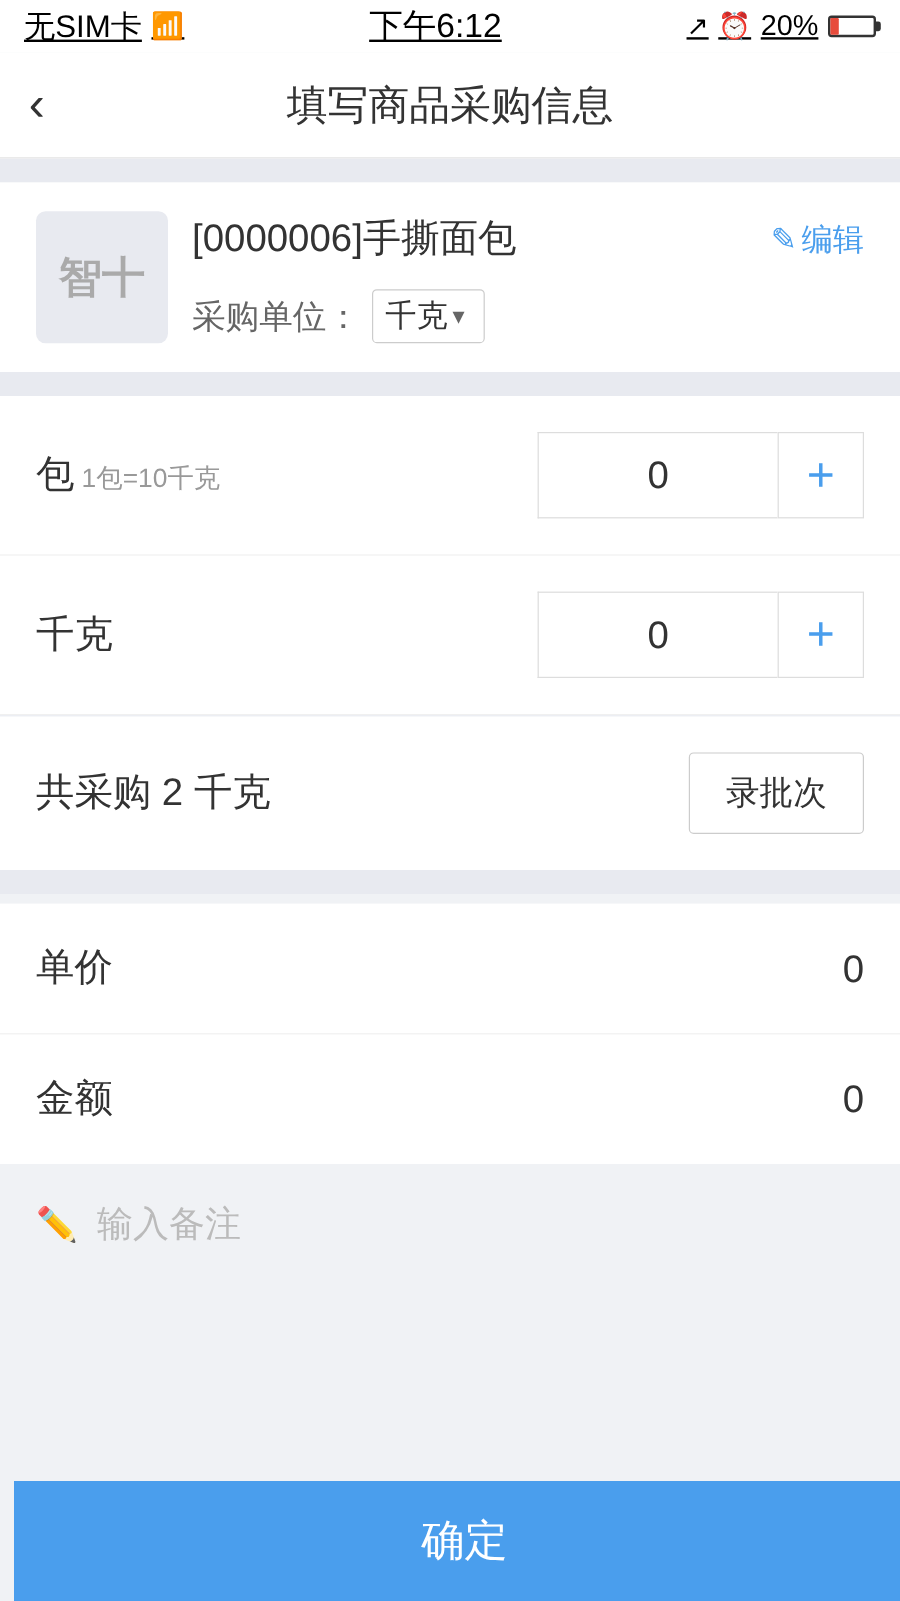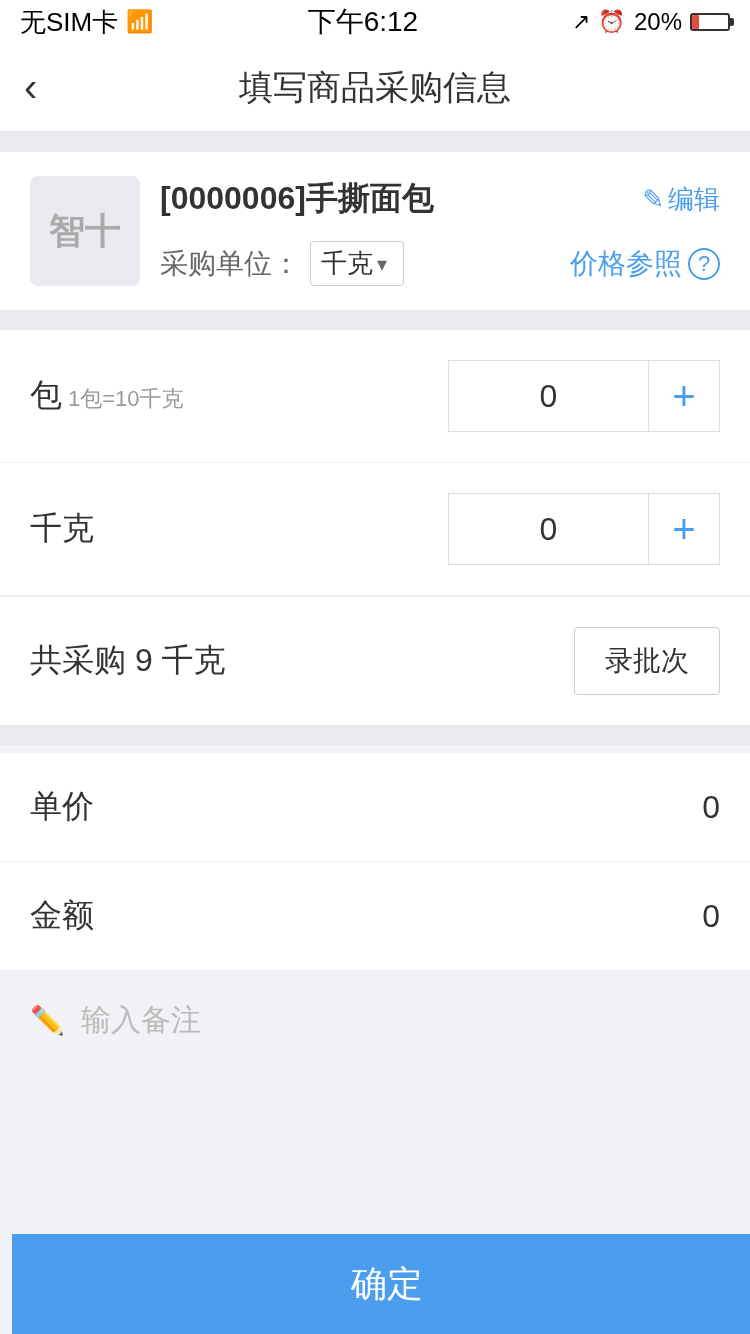--- a/index.html
+++ b/index.html
@@ -16,20 +16,21 @@
     
     .status-bar {
       height: 44px;
       background: #fff;
       display: flex;
       align-items: center;
       justify-content: space-between;
       padding: 0 20px;
       font-size: 26px;
       color: #000;
+      text-decoration: underline;
     }
     .status-left { display: flex; align-items: center; gap: 8px; }
     .status-right { display: flex; align-items: center; gap: 8px; font-size: 24px; }
     .wifi-icon { font-size: 22px; }
     .battery-bar {
       width: 40px;
       height: 18px;
       border: 2px solid #333;
       border-radius: 3px;
       position: relative;
@@ -114,21 +115,21 @@
     }
     .product-name-row {
       display: flex;
       align-items: center;
       justify-content: space-between;
       margin-bottom: 20px;
     }
     .product-name {
       font-size: 32px;
       color: #333;
-      font-weight: 700;
+      font-weight: 400;
     }
     .edit-btn {
       color: #4a9eed;
       font-size: 26px;
       display: flex;
       align-items: center;
       gap: 4px;
       cursor: pointer;
     }
     .purchase-unit-row {
@@ -362,24 +363,20 @@
         </span>
       </div>
       <div class="purchase-unit-row">
         <div class="purchase-unit-left">
           <span>采购单位：</span>
           <div class="unit-dropdown">
             <span>千克</span>
             <span class="chevron-down">▾</span>
           </div>
         </div>
-        <div class="price-ref">
-          <span>价格参照</span>
-          <div class="price-ref-help">?</div>
-        </div>
       </div>
     </div>
   </div>
 
   <div class="section-divider"></div>
 
   <div class="form-section">
     <div class="form-row">
       <span class="form-label"><span>包</span><span style="font-size:22px;color:#999;margin-left:6px;">1包=10千克</span></span>
       <div class="form-input-group">
@@ -391,21 +388,21 @@
     <div class="form-row">
       <span class="form-label">千克</span>
       <div class="form-input-group">
         <input class="form-input" type="text" value="0" style="">
         <div class="plus-btn">+</div>
       </div>
     </div>
   </div>
 
   <div class="summary-row">
-    <span class="summary-text">共采购 9 千克</span>
+    <span class="summary-text">共采购 2 千克</span>
     <button class="batch-btn">录批次</button>
   </div>
 
   <div class="section-divider"></div>
 
   <div class="price-section">
     <div class="price-row">
       <span class="price-label">单价</span>
       <span class="price-value">0</span>
     </div>

